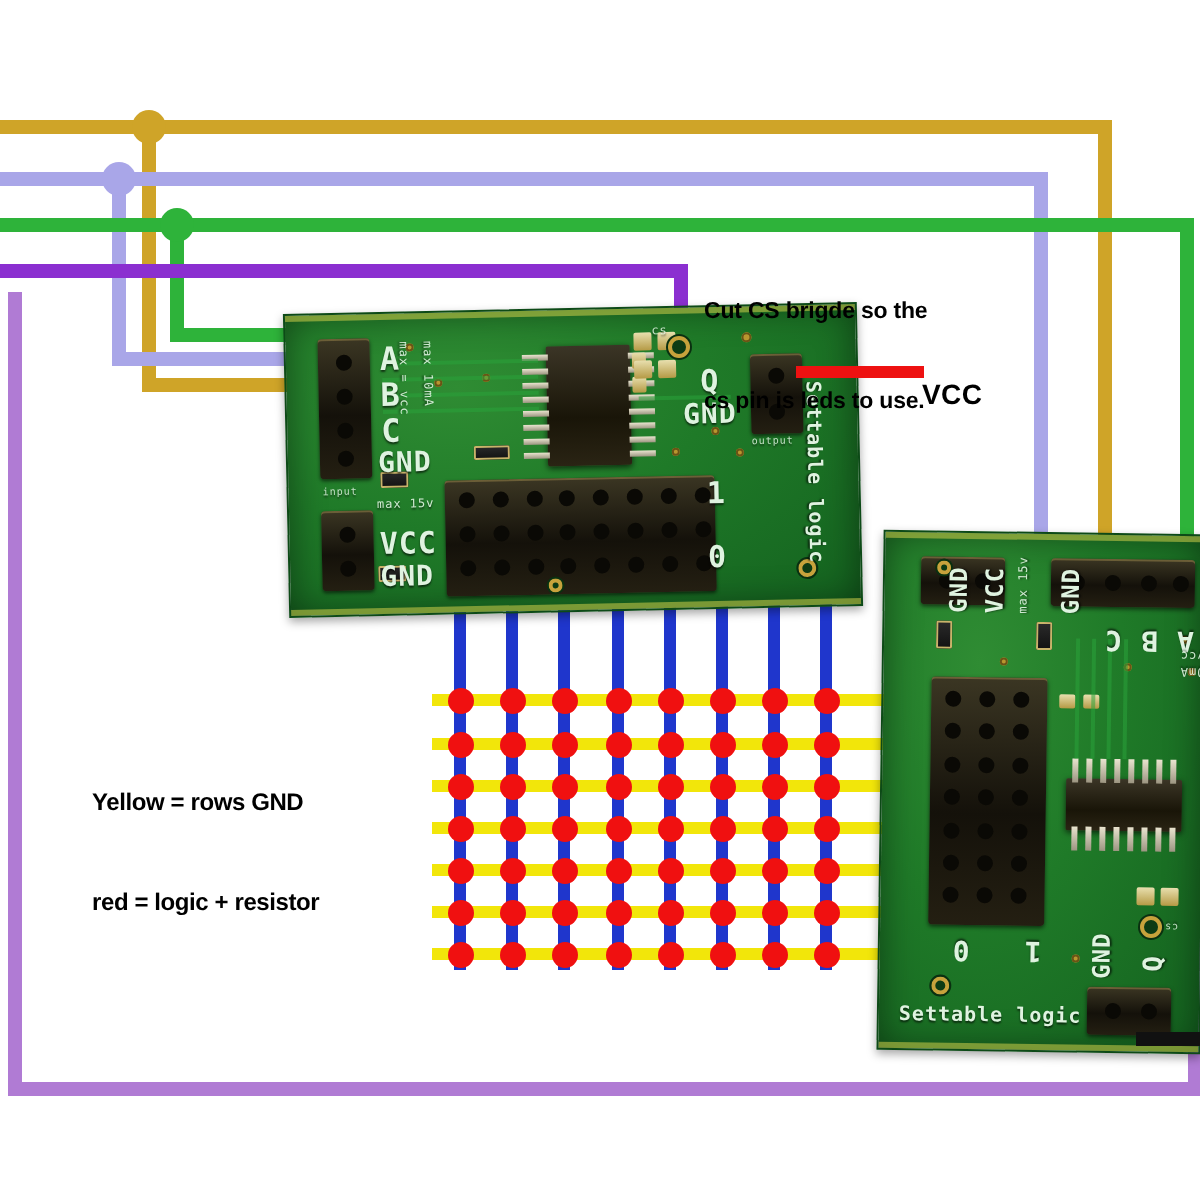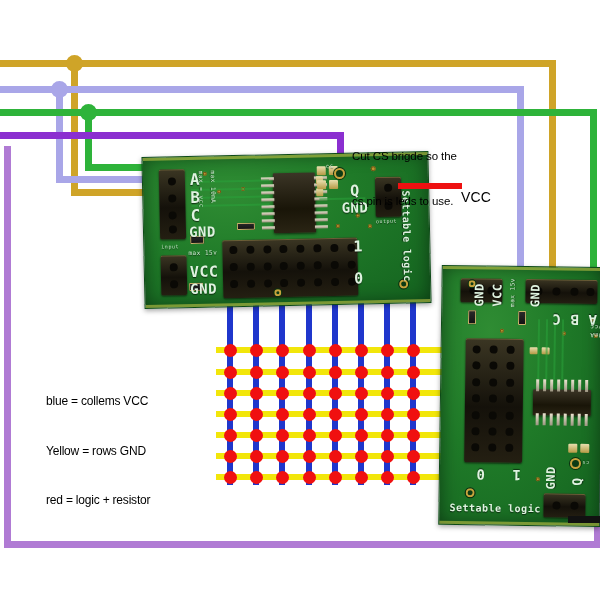--- a/index.html
+++ b/index.html
@@ -36,21 +36,21 @@
   .lead{position:absolute;background:linear-gradient(180deg,#e9e4cf,#9c9581);}
   .pad{position:absolute;background:linear-gradient(180deg,#e8dfae,#b59a45);border-radius:1px;}
   .res{position:absolute;background:linear-gradient(180deg,#2b2b2b,#111);border-radius:1px;
        box-shadow:inset 0 0 0 1px #c9b36a;}
   .via{position:absolute;border-radius:50%;background:#b9962f;box-shadow:inset 0 0 0 1px #6a5416;}
   .hole{position:absolute;border-radius:50%;background:#0d3b14;
         box-shadow:inset 0 0 0 2px #c7a23c,0 0 0 1px #0a3010;}
   .trace{position:absolute;background:#2aa33a;opacity:.55;}
 
   
-  .txt{position:absolute;color:#000;font-weight:400;white-space:pre;user-select:none;}
+  .txt{position:absolute;color:#000;font-weight:700;white-space:pre;user-select:none;}
   .note{font-size:11.5px;line-height:15px;letter-spacing:-.1px;}
   .legend{font-size:12px;line-height:16.5px;letter-spacing:-.2px;}
   .vcclbl{font-size:14px;letter-spacing:.2px;}
 </style>
 </head>
 <body>
 
 <div id="stage">
 
   <div>
@@ -385,18 +385,17 @@
   <div class="w" style="left:568px;top:516px;width:32px;height:7px;background:#111111;"></div>
 
   <div class="txt note" style="left:352px;top:119px;">
     <div>Cut CS brigde so the</div>
     <div>cs pin is leds to use.</div>
   </div>
 
   <span class="txt vcclbl" style="left:461px;top:189px;">VCC</span>
 
   <div class="txt legend" style="left:46px;top:360px;">
-    <div>blue = collems VCC</div>
     <div>Yellow = rows GND</div>
     <div>red = logic + resistor</div>
   </div>
 
 </div>
 
 </body></html>

